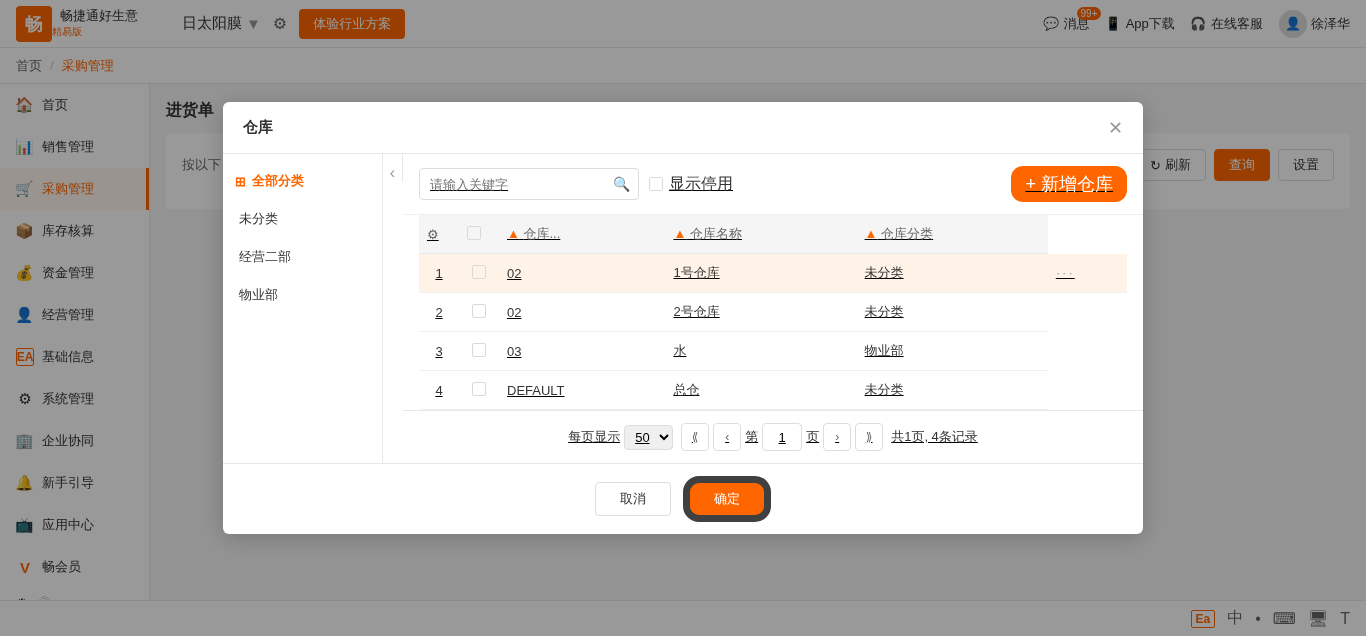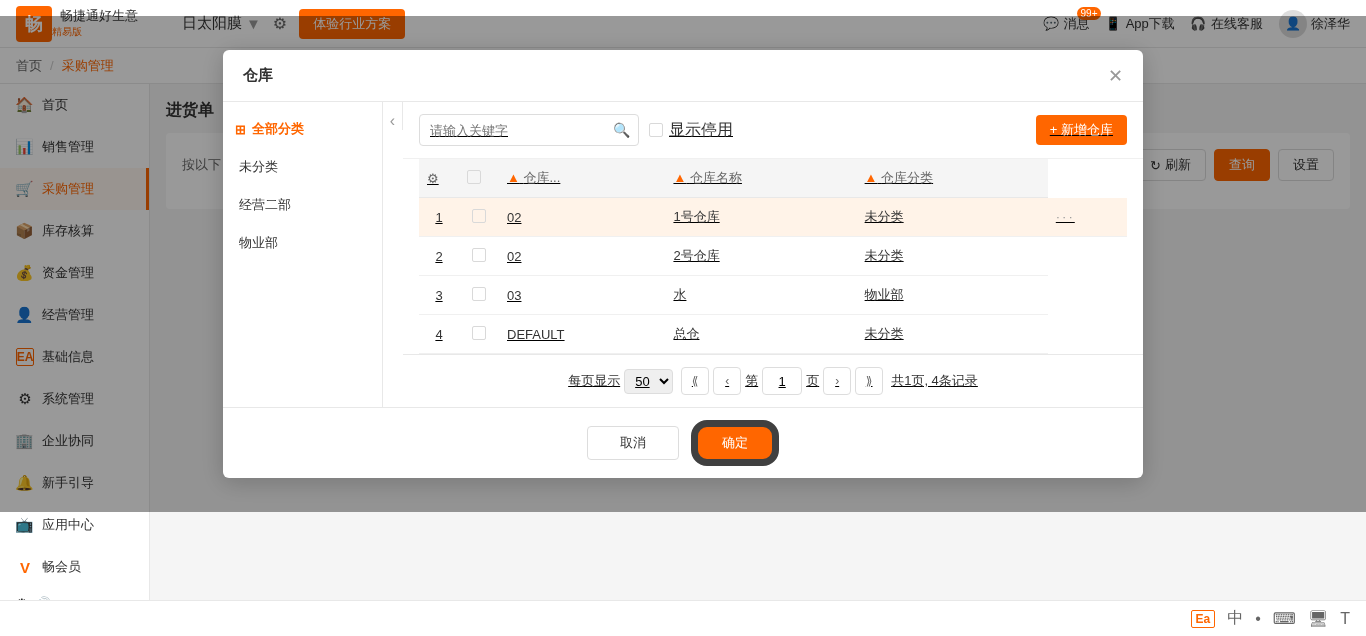--- a/index.html
+++ b/index.html
@@ -40,42 +40,42 @@
     
     .main-content { flex: 1; background: #f5f5f5; overflow: auto; padding: 16px; }
     .page-title { font-size: 16px; font-weight: bold; color: #333; margin-bottom: 12px; }
     .content-area { background: #fff; border-radius: 4px; padding: 16px; }
     .toolbar { display: flex; align-items: center; gap: 8px; margin-bottom: 12px; }
     .btn { padding: 6px 14px; border-radius: 4px; border: 1px solid #ddd; background: #fff; cursor: pointer; font-size: 13px; color: #333; }
     .btn-primary { background: #f60; color: #fff; border-color: #f60; }
     .btn-icon { display: flex; align-items: center; gap: 4px; }
 
     
-    .modal-overlay { position: fixed; top: 16px; left: 0; width: 1366px; height: 496px; background: rgba(0,0,0,0.4); display: flex; align-items: center; justify-content: center; z-index: 1000; }
+    .modal-overlay { position: fixed; top: 0; left: 0; width: 1366px; height: 636px; background: rgba(0,0,0,0.4); display: flex; align-items: center; justify-content: center; z-index: 1000; }
     .modal { background: #fff; border-radius: 6px; width: 920px; max-height: 580px; display: flex; flex-direction: column; box-shadow: 0 4px 24px rgba(0,0,0,0.2); }
     .modal-header { padding: 16px 20px; border-bottom: 1px solid #e8e8e8; display: flex; align-items: center; justify-content: space-between; }
     .modal-title { font-size: 15px; font-weight: bold; color: #333; }
     .modal-close { cursor: pointer; color: #999; font-size: 18px; line-height: 1; }
     .modal-body { display: flex; flex: 1; overflow: hidden; }
 
     
     .modal-sidebar { width: 160px; border-right: 1px solid #e8e8e8; padding: 8px 0; flex-shrink: 0; }
     .modal-sidebar-header { display: flex; align-items: center; padding: 10px 12px; gap: 6px; color: #f60; font-weight: bold; font-size: 13px; cursor: pointer; }
     .modal-sidebar-item { padding: 10px 16px; color: #333; cursor: pointer; font-size: 13px; }
     .modal-sidebar-collapse { width: 20px; height: 100%; display: flex; align-items: flex-start; justify-content: center; padding-top: 10px; cursor: pointer; color: #999; border-right: 1px solid #e8e8e8; font-size: 16px; }
 
     
     .modal-main { flex: 1; display: flex; flex-direction: column; overflow: hidden; text-decoration: underline; }
     .modal-toolbar { padding: 12px 16px; display: flex; align-items: center; gap: 10px; border-bottom: 1px solid #f0f0f0; }
     .search-input-wrap { position: relative; display: flex; align-items: center; }
     .search-input { height: 32px; width: 220px; border: 1px solid #ddd; border-radius: 4px; padding: 0 32px 0 10px; font-size: 13px; outline: none; color: #333; }
     .search-icon { position: absolute; right: 8px; color: #999; cursor: pointer; font-size: 14px; }
     .show-disabled { display: flex; align-items: center; gap: 6px; color: #333; font-size: 16px; cursor: pointer; }
     .checkbox { width: 14px; height: 14px; border: 1px solid #d9d9d9; border-radius: 2px; display: inline-block; }
-    .modal-add-btn { margin-left: auto; background: #f60; color: #fff; border: none; border-radius: 4px; padding: 6px 14px; font-size: 13px; cursor: pointer; display: flex; align-items: center; gap: 4px; }
+    .modal-add-btn { margin-left: auto; background: #f60; color: #fff; border: none; border-radius: 12px; padding: 6px 14px; font-size: 18px; cursor: pointer; display: flex; align-items: center; gap: 4px; }
 
     
     .modal-table-wrap { flex: 1; overflow: auto; padding: 0 16px; }
     .modal-table { width: 100%; border-collapse: collapse; font-size: 13px; }
     .modal-table th { background: #f5f5f5; color: #666; font-weight: normal; padding: 10px 8px; text-align: left; border-bottom: 1px solid #e8e8e8; white-space: nowrap; }
     .modal-table td { padding: 10px 8px; border-bottom: 1px solid #f0f0f0; color: #333; }
     .modal-table tr.row-active td { background: #fff3e8; }
     .th-gear { width: 40px; text-align: center; }
     .th-check { width: 40px; text-align: center; }
     .th-sort { color: #f60; }
@@ -85,21 +85,21 @@
     
     .modal-pagination { padding: 12px 16px; border-top: 1px solid #e8e8e8; display: flex; align-items: center; justify-content: center; gap: 8px; font-size: 13px; color: #333; }
     .page-size-select { display: flex; align-items: center; gap: 4px; }
     .page-select { border: 1px solid #ddd; border-radius: 4px; padding: 3px 6px; font-size: 13px; }
     .page-nav { display: flex; align-items: center; gap: 4px; }
     .page-nav-btn { border: 1px solid #ddd; background: #fff; border-radius: 4px; width: 28px; height: 28px; display: flex; align-items: center; justify-content: center; cursor: pointer; color: #666; font-size: 12px; }
     .page-num-input { border: 1px solid #ddd; border-radius: 4px; width: 40px; height: 28px; text-align: center; font-size: 13px; }
 
     
     .modal-footer { padding: 12px 20px; border-top: 1px solid #e8e8e8; display: flex; align-items: center; justify-content: center; gap: 12px; }
-    .btn-cancel { background: #fff; color: #333; border: 1px solid #ddd; border-radius: 4px; padding: 7px 32px; cursor: pointer; font-size: 13px; }
+    .btn-cancel { background: #fff; color: #333; border: 1px solid #ddd; border-radius: 4px; padding: 7px 24px; cursor: pointer; font-size: 13px; }
     .btn-confirm { background: #f60; color: #fff; border: 7px solid #404040; border-radius: 16px; padding: 7px 24px; cursor: pointer; font-size: 13px; }
 
     
     .bottom-bar { position: fixed; bottom: 0; left: 0; width: 1366px; height: 36px; background: #fff; border-top: 1px solid #e8e8e8; display: flex; align-items: center; justify-content: flex-end; padding: 0 16px; gap: 12px; z-index: 5; }
     .bottom-icon { font-size: 16px; color: #666; cursor: pointer; }
   </style>
 </head>
 <body>
 
 <div class="header">

